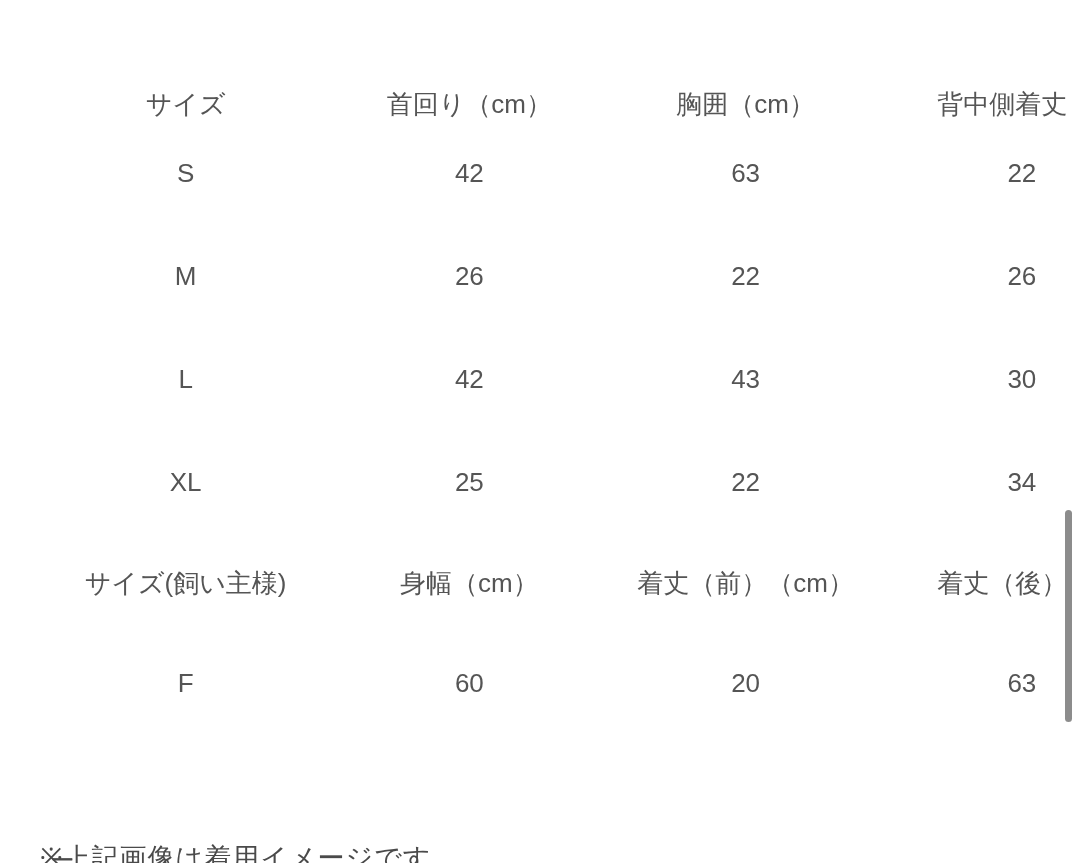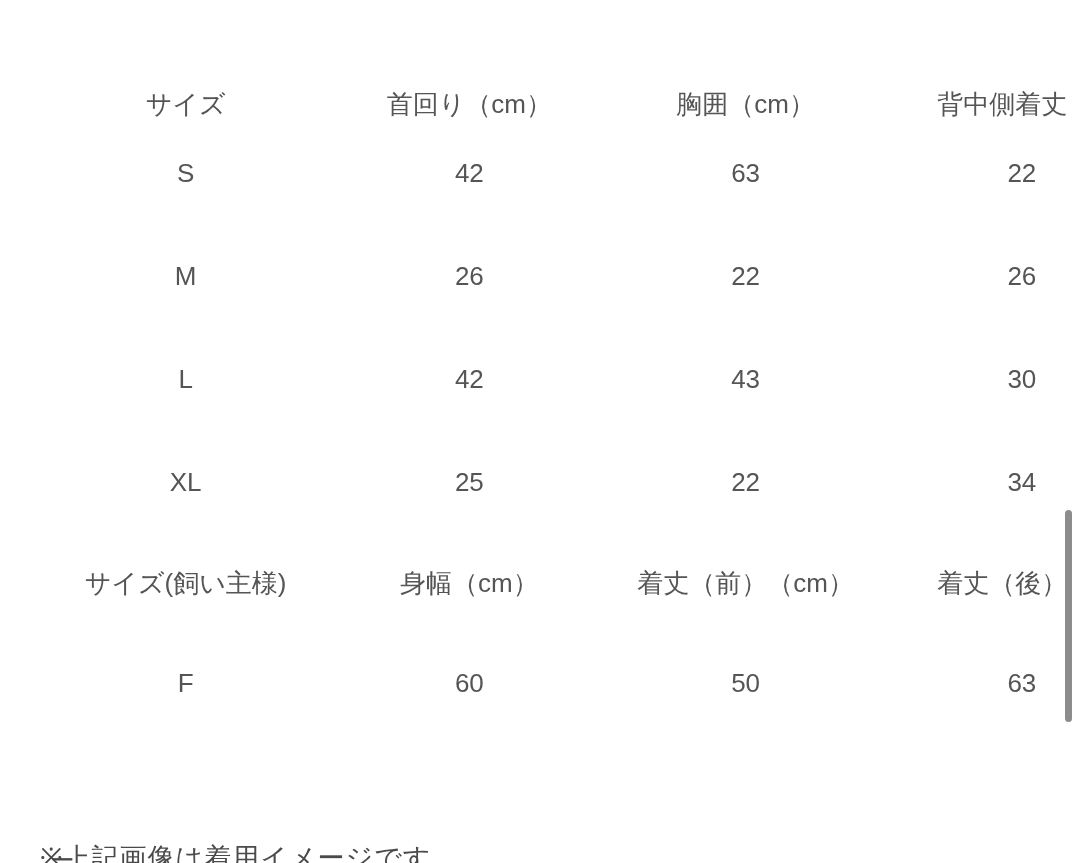--- a/index.html
+++ b/index.html
@@ -146,21 +146,21 @@
         <tr class="subhead-row">
           <td>サイズ(飼い主様)</td>
           <td>身幅（cm）</td>
           <td>着丈（前）（cm）</td>
           <td>着丈（後）（c</td>
         </tr>
 
         <tr class="body-row">
           <td>F</td>
           <td>60</td>
-          <td>50</td>
+          <td>20</td>
           <td>63</td>
         </tr>
       </tbody>
     </table>
   </div>
 
   <div class="footer-text">※̶̶上記画像は着用イメージです。</div>
 
   <div class="scrollbar-track">
     <div class="scrollbar-thumb"></div>

